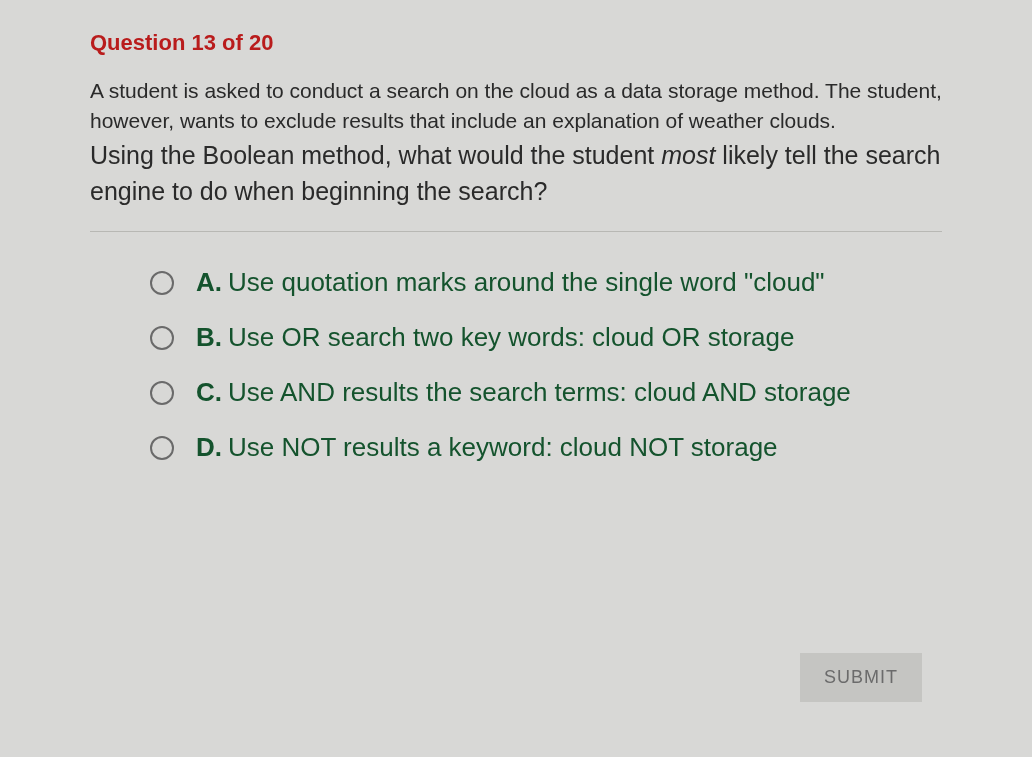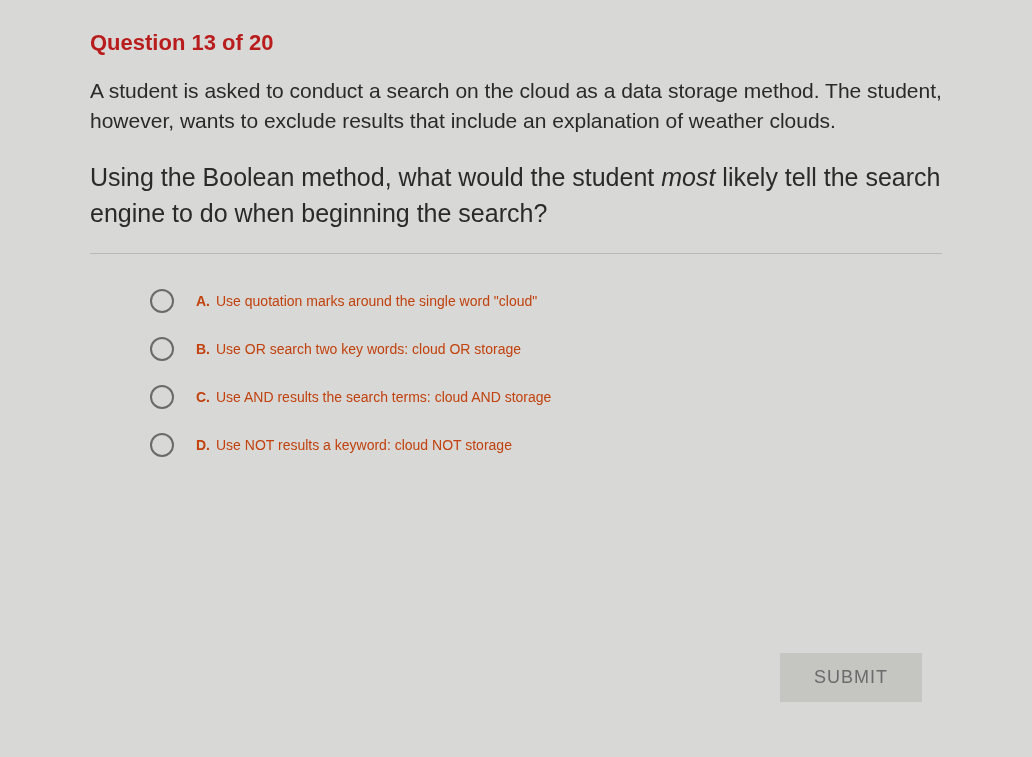--- a/index.html
+++ b/index.html
@@ -19,21 +19,20 @@
     .question-header {
       font-weight: bold;
       font-size: 22px;
       color: #b91c1c;
       margin-bottom: 20px;
     }
     .question-text {
       font-size: 21px;
       line-height: 1.45;
       color: #2a2a2a;
-      margin-bottom: 22px;
     }
     .question-text-2 {
       font-size: 25px;
       line-height: 1.45;
       color: #2a2a2a;
       margin-bottom: 22px;
     }
     .italic {
       font-style: italic;
     }
@@ -54,37 +53,37 @@
     .radio {
       width: 24px;
       height: 24px;
       border: 2px solid #6a6a6a;
       border-radius: 50%;
       margin-right: 22px;
       flex-shrink: 0;
       background: transparent;
     }
     .option-label {
-      font-size: 14px;
-      color: #c2410c;
+      font-size: 26px;
+      color: #14532d;
     }
     .option-letter {
       font-weight: bold;
       margin-right: 6px;
     }
     .submit-btn {
       position: absolute;
       right: 110px;
       bottom: 55px;
       background: #c5c5c2;
       border: none;
       color: #6b6b6b;
       font-size: 18px;
       letter-spacing: 1px;
-      padding: 14px 34px;
+      padding: 14px 24px;
       cursor: pointer;
       font-family: Arial, Helvetica, sans-serif;
     }
   </style>
 </head>
 <body>
 
 <div class="question-header">Question 13 of 20</div>
 
 <p class="question-text">A student is asked to conduct a search on the cloud as a data storage method. The student, however, wants to exclude results that include an explanation of weather clouds.</p>

